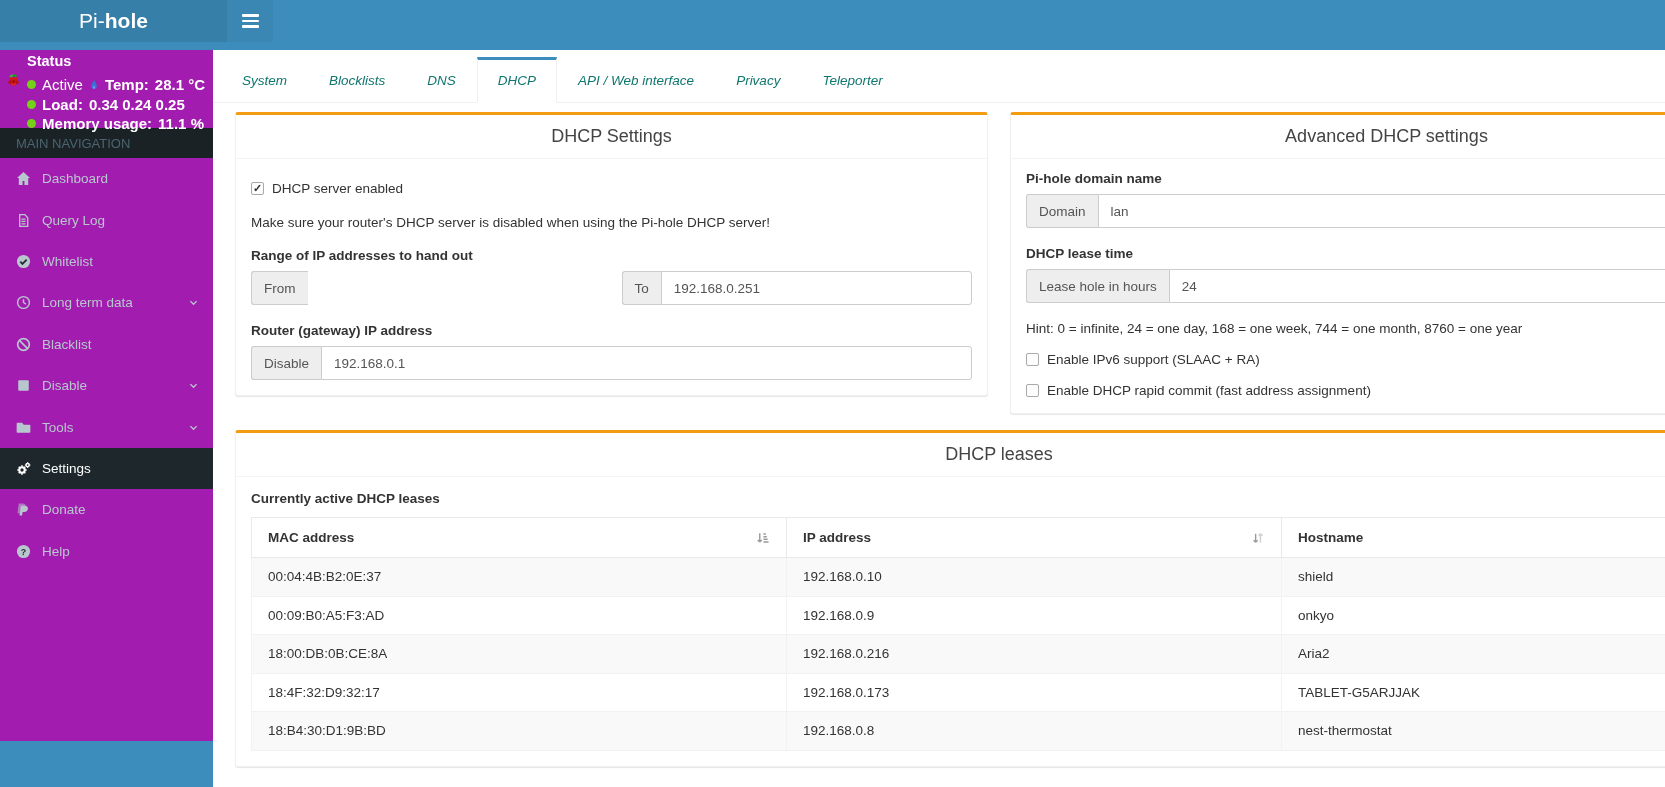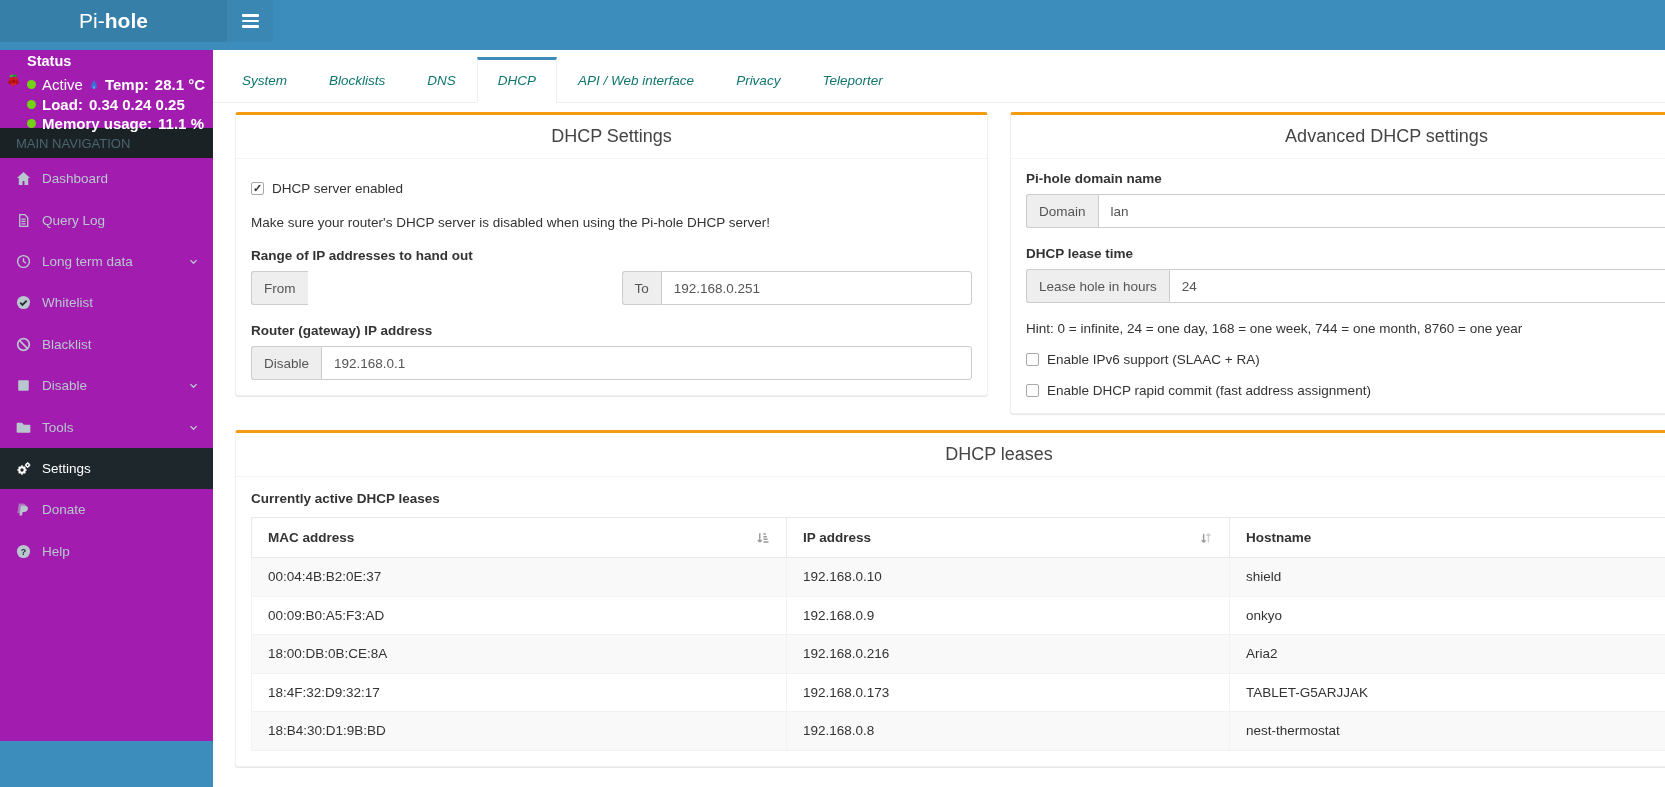--- a/index.html
+++ b/index.html
@@ -78,21 +78,21 @@
   .leases { margin:16px 0 0 22px; width:1528px; }
   .subtitle { font-weight:700; margin-top:4px; }
   .leases-table { border-collapse:collapse; width:1498px; margin-top:11px; table-layout:fixed; }
   .leases-table th, .leases-table td { border:1px solid #f2f2f2; text-align:left; font-size:13.5px; color:#333; }
   .leases-table th { font-weight:700; padding:0 16px; height:40px; border-color:#e9e9e9; cursor:pointer; }
   .leases-table td { padding:0 16px; height:38.5px; }
   .leases-table tbody tr:nth-child(odd) { background:#f9f9f9; }
   .th-inner { display:flex; align-items:center; justify-content:space-between; gap:8px; }
   .sort-icon { width:14px; height:14px; flex:none; }
   .col-mac { width:535px; }
-  .col-ip { width:443px; }
+  .col-ip { width:495px; }
 </style>
 </head>
 <body>
 
 <svg class="defs" xmlns="http://www.w3.org/2000/svg">
   <defs>
     <symbol id="i-home" viewBox="0 0 16 16">
         <path fill="currentColor" d="M8 1 1 7.4h2V15h4v-4.4h2V15h4V7.4h2z"></path>
       </symbol>
     <symbol id="i-file" viewBox="0 0 16 16">
@@ -241,41 +241,41 @@
           </span>
           <span>Query Log</span>
 
         </a>
       </li>
 
       <li class="menu-item">
         <a>
           <span class="menu-icon">
             <svg viewBox="0 0 16 16">
+              <use href="#i-check-circle"></use>
+            </svg>
+          </span>
+          <span>Whitelist</span>
+
+        </a>
+      </li>
+
+      <li class="menu-item">
+        <a>
+          <span class="menu-icon">
+            <svg viewBox="0 0 16 16">
               <use href="#i-clock"></use>
             </svg>
           </span>
           <span>Long term data</span>
           <span class="chev">
             <svg width="11" height="11" viewBox="0 0 16 16">
               <use href="#i-chevron-down"></use>
             </svg>
           </span>
-        </a>
-      </li>
-
-      <li class="menu-item">
-        <a>
-          <span class="menu-icon">
-            <svg viewBox="0 0 16 16">
-              <use href="#i-check-circle"></use>
-            </svg>
-          </span>
-          <span>Whitelist</span>
-
         </a>
       </li>
 
       <li class="menu-item">
         <a>
           <span class="menu-icon">
             <svg viewBox="0 0 16 16">
               <use href="#i-ban"></use>
             </svg>
           </span>

